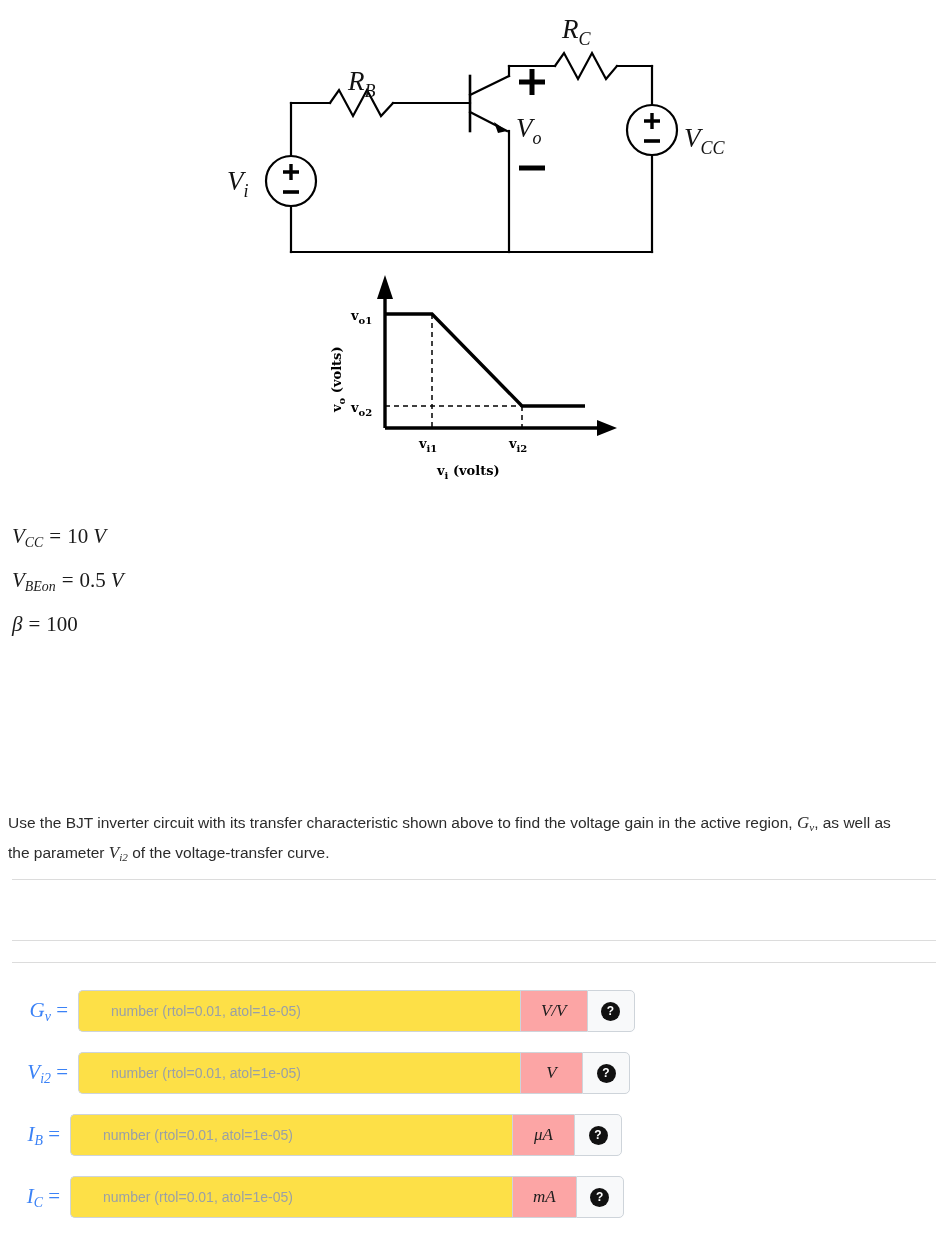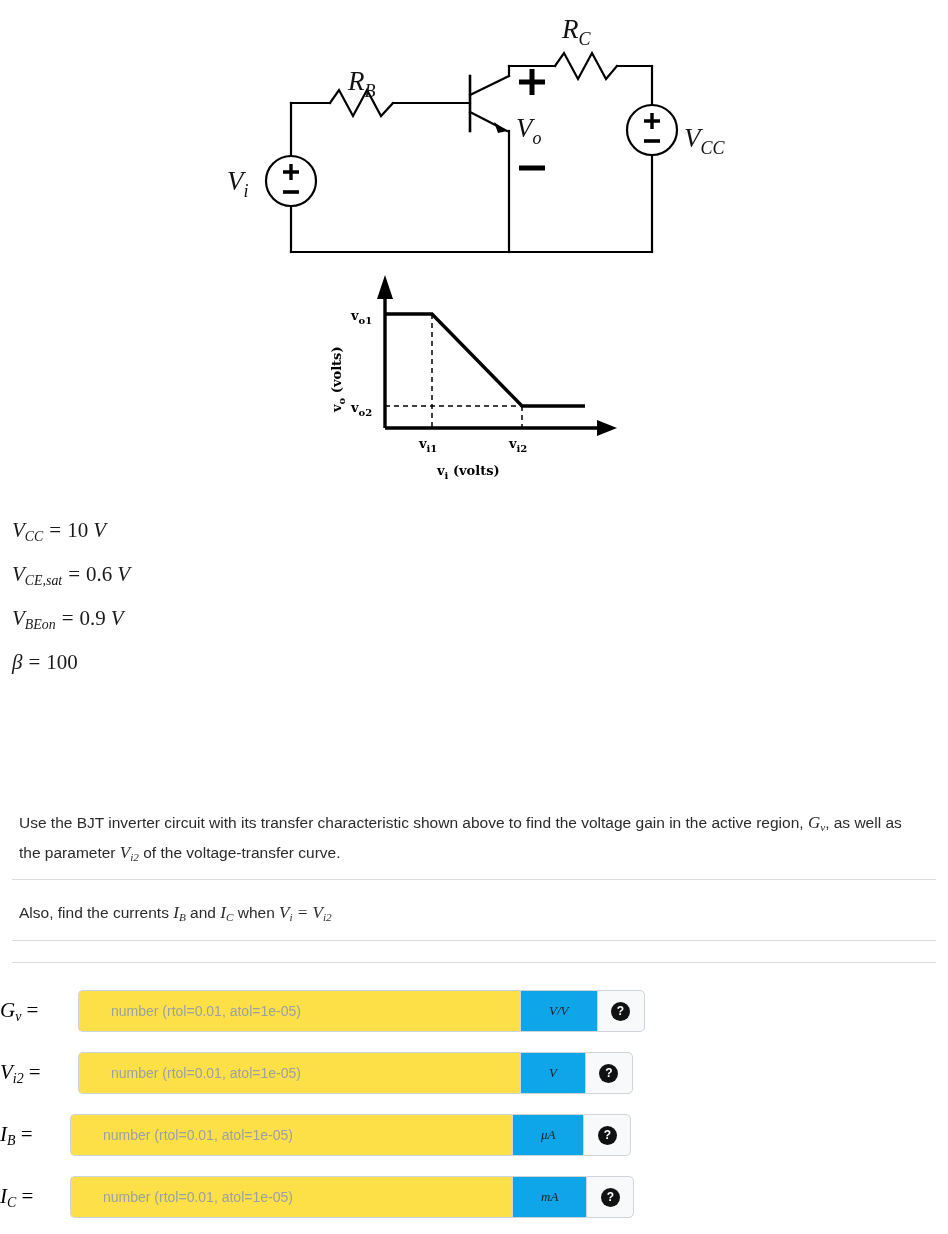--- a/index.html
+++ b/index.html
@@ -11,61 +11,61 @@
   .page{position:relative;width:948px;min-height:1234px;}
 
   
   .figure{position:relative;width:948px;height:500px;}
   .figure svg{display:block;}
 
   
   .params{position:absolute;left:12px;top:512px;width:500px;}
   .param{
     font-family:"Liberation Serif","DejaVu Serif",serif;
-    font-size:21px;color:#1a1a1a;height:44px;line-height:37px;white-space:nowrap;
+    font-size:21px;color:#1a1a1a;height:44px;line-height:48px;white-space:nowrap;
   }
   .mi{font-style:italic;}
   .mn{font-style:normal;}
   sub{font-size:0.66em;font-style:italic;vertical-align:-0.28em;letter-spacing:0;}
   .op{margin:0 6px;font-style:normal;}
   .unit{font-style:italic;margin-left:5px;}
 
   
-  .prompt{position:absolute;left:19px;width:906px;font-size:15.5px;line-height:25px;color:#2b2b2b;}
+  .prompt{position:absolute;left:8px;width:906px;font-size:15.5px;line-height:25px;color:#2b2b2b;}
   .prompt .m{font-family:"Liberation Serif","DejaVu Serif",serif;font-style:italic;font-size:17px;}
   #prompt1{top:810px;}
   #prompt2{top:900px;}
   hr.sep{position:absolute;left:12px;width:924px;height:0;border:0;border-top:1px solid #dcdcdc;margin:0;}
   #sep1{top:879px;}
   #sep2{top:940px;}
   #sep3{top:962px;}
 
   
   .answers{position:absolute;left:0;top:980px;width:948px;}
   .arow{display:flex;align-items:center;height:62px;}
   .alabel{
     font-family:"Liberation Serif","DejaVu Serif",serif;
-    font-size:21px;color:#000000;white-space:nowrap;
+    font-size:21px;color:#3b82f6;text-align:right;white-space:nowrap;
     padding-right:10px;box-sizing:border-box;
   }
   .igroup{display:flex;align-items:stretch;height:42px;}
   .ifield{
     width:442px;height:42px;box-sizing:border-box;
     border:1px solid #ced4da;border-right:none;
     border-radius:5px 0 0 5px;background:#fde047;
     font-family:"Liberation Sans",sans-serif;font-size:14px;color:#212529;
     padding:0 32px;outline:none;
   }
   .ifield::placeholder{color:#9aa0a6;opacity:1;}
   .iunit{
-    min-width:62px;padding:0 28px;box-sizing:border-box;
+    min-width:62px;padding:0 20px;box-sizing:border-box;
     display:flex;align-items:center;justify-content:center;
-    background:#0ea5e9;border:1px solid #ced4da;border-right:none;
+    background:#fca5a5;border:1px solid #ced4da;border-right:none;
     font-family:"Liberation Serif","DejaVu Serif",serif;font-style:italic;
-    font-size:13px;color:#1d1d1d;
+    font-size:17px;color:#1d1d1d;
   }
   .ihelpwrap{
     width:48px;box-sizing:border-box;
     display:flex;align-items:center;justify-content:center;
     background:#f8f9fa;border:1px solid #ced4da;border-radius:0 5px 5px 0;
     cursor:pointer;
   }
   .ihelp{
     width:19px;height:19px;border-radius:50%;background:#111;
     display:flex;align-items:center;justify-content:center;
@@ -190,39 +190,33 @@
         </text>
       </g>
     </svg>
   </div>
 
   <div class="params">
     <div class="param">
       <span class="mi">V</span><sub>CC</sub><span class="op">=</span><span class="mn">10</span><span class="unit">V</span>
     </div>
     <div class="param">
-      <span class="mi">V</span><sub>CE,sat</sub><span class="op">=</span><span class="mn">0.6</span><span class="unit">V</span>
-    </div>
-    <div class="param">
-      <span class="mi">V</span><sub>BEon</sub><span class="op">=</span><span class="mn">0.9</span><span class="unit">V</span>
+      <span class="mi">V</span><sub>BEon</sub><span class="op">=</span><span class="mn">0.5</span><span class="unit">V</span>
     </div>
     <div class="param">
       <span class="mi">β</span><span class="op">=</span><span class="mn">100</span>
     </div>
   </div>
 
   <div class="prompt" id="prompt1">
     <span>Use the BJT inverter circuit with its transfer characteristic shown above to find the voltage gain in the active region, </span><span class="m"><span>G</span><sub>v</sub></span><span>, as well as the parameter </span><span class="m"><span>V</span><sub>i2</sub></span><span> of the voltage-transfer curve.</span>
   </div>
 
   <hr class="sep" id="sep1">
 
-  <div class="prompt" id="prompt2">
-    <span>Also, find the currents </span><span class="m"><span>I</span><sub>B</sub></span><span> and </span><span class="m"><span>I</span><sub>C</sub></span><span> when </span><span class="m"><span>V</span><sub>i</sub></span><span class="m"> = </span><span class="m"><span>V</span><sub>i2</sub></span>
-  </div>
 
   <hr class="sep" id="sep2">
   <hr class="sep" id="sep3">
 
   <div class="answers">
 
     <div class="arow">
       <div class="alabel" style="width:78px">
         <span class="mi">G</span><sub>v</sub><span> =</span>
       </div>

